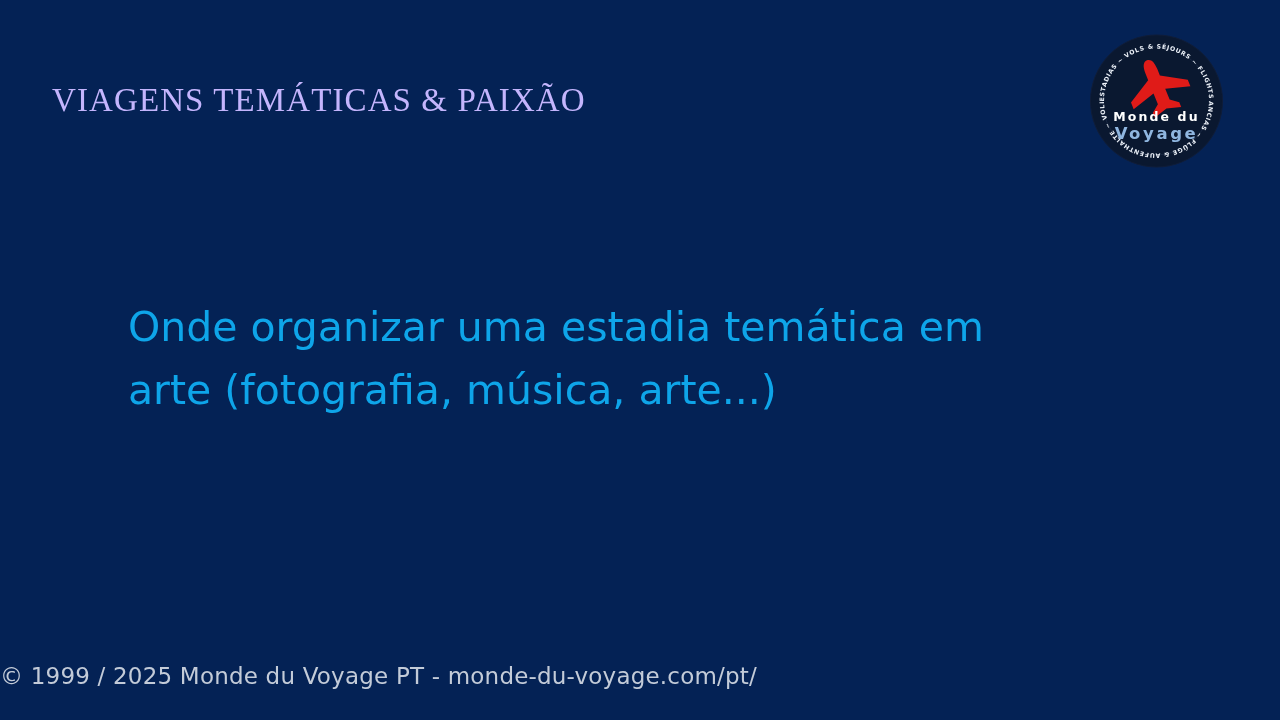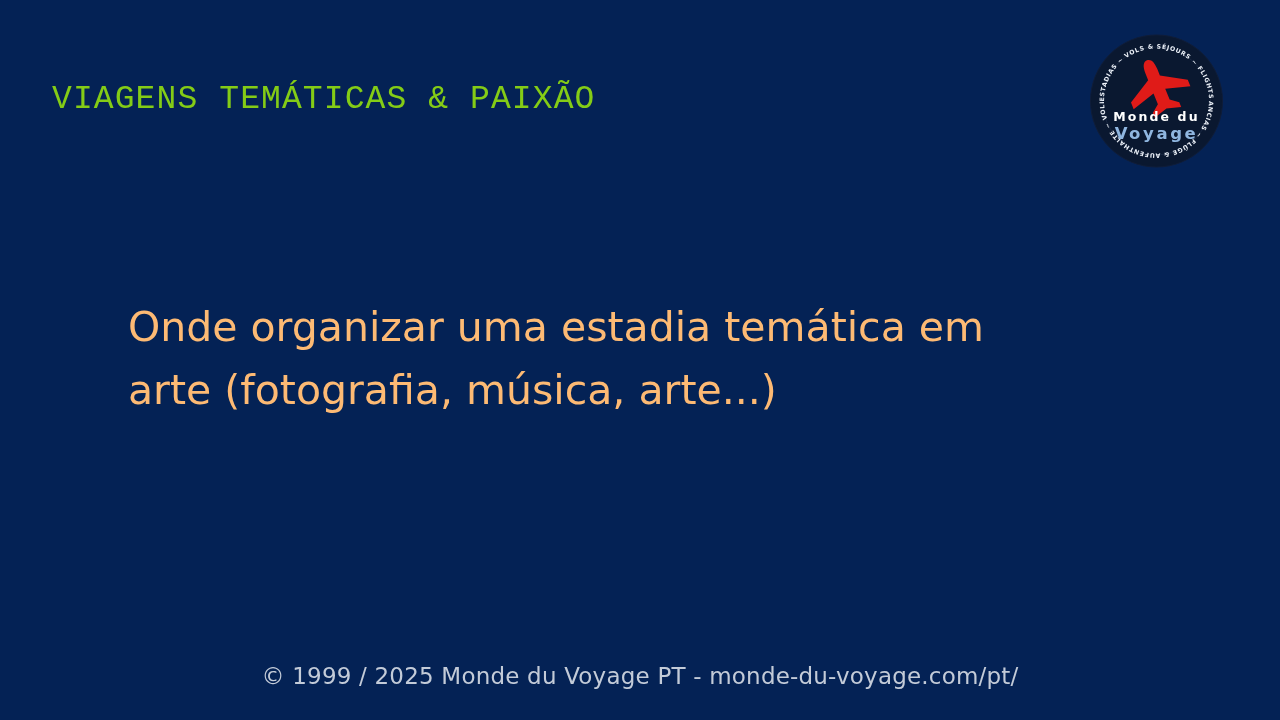--- a/index.html
+++ b/index.html
@@ -35,23 +35,23 @@
   }
 
   .brand-tagline {
     position: absolute;
     left: 52px;
     top: 80px;
     font-size: 33px;
     line-height: 40px;
     letter-spacing: 1.1px;
     font-weight: 400;
-    color: #84cc16;
+    color: #c4b5fd;
     white-space: nowrap;
-    font-family: Liberation Mono, monospace;
+    font-family: Liberation Serif, serif;
   }
 
   
   .logo-badge {
     position: absolute;
     left: 1090px;
     top: 29px;
     width: 133px;
     height: 143px;
   }
@@ -67,32 +67,31 @@
     position: absolute;
     left: 128px;
     top: 296px;
     width: 950px;
   }
 
   .headline {
     font-size: 41px;
     line-height: 63px;
     font-weight: 400;
-    color: #fdba74;
+    color: #0ea5e9;
     font-family: "DejaVu Sans", "Liberation Sans", sans-serif;
     letter-spacing: 0px;
   }
 
   
   .site-footer {
     position: absolute;
     left: 0;
     right: 0;
     top: 660px;
-    text-align: center;
   }
 
   .copyright {
     font-size: 23px;
     line-height: 32px;
     color: #c3cbd8;
     font-family: "DejaVu Sans", "Liberation Sans", sans-serif;
     letter-spacing: 0.2px;
   }
 </style>

